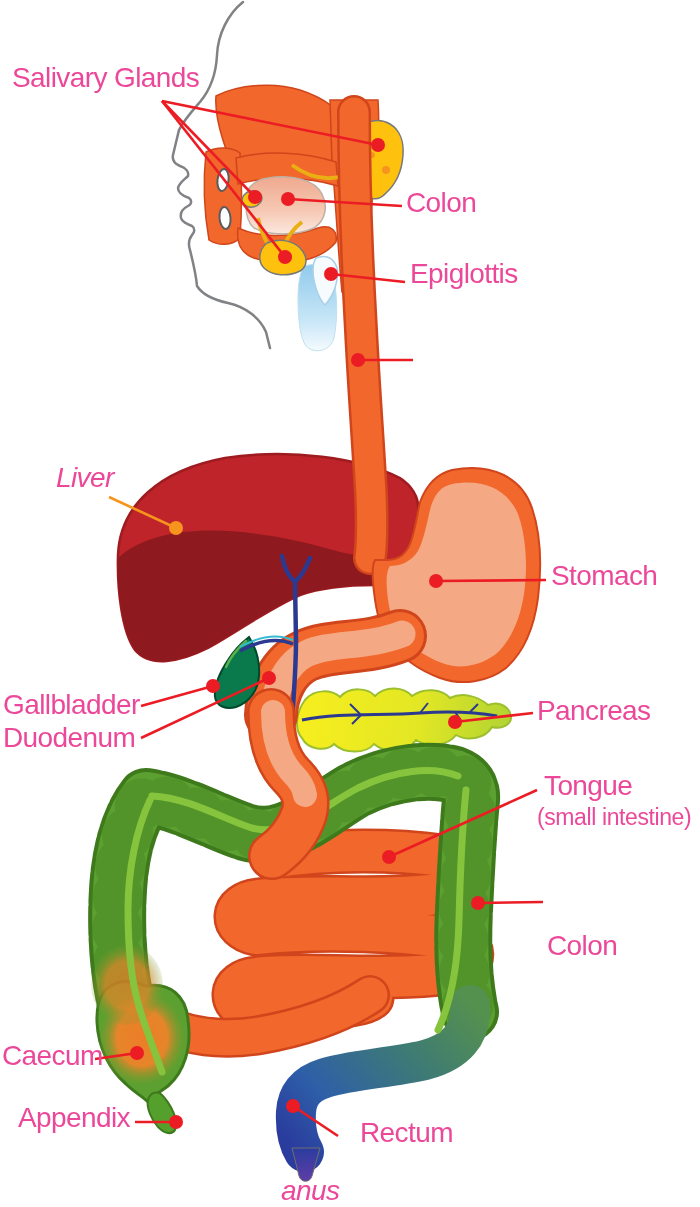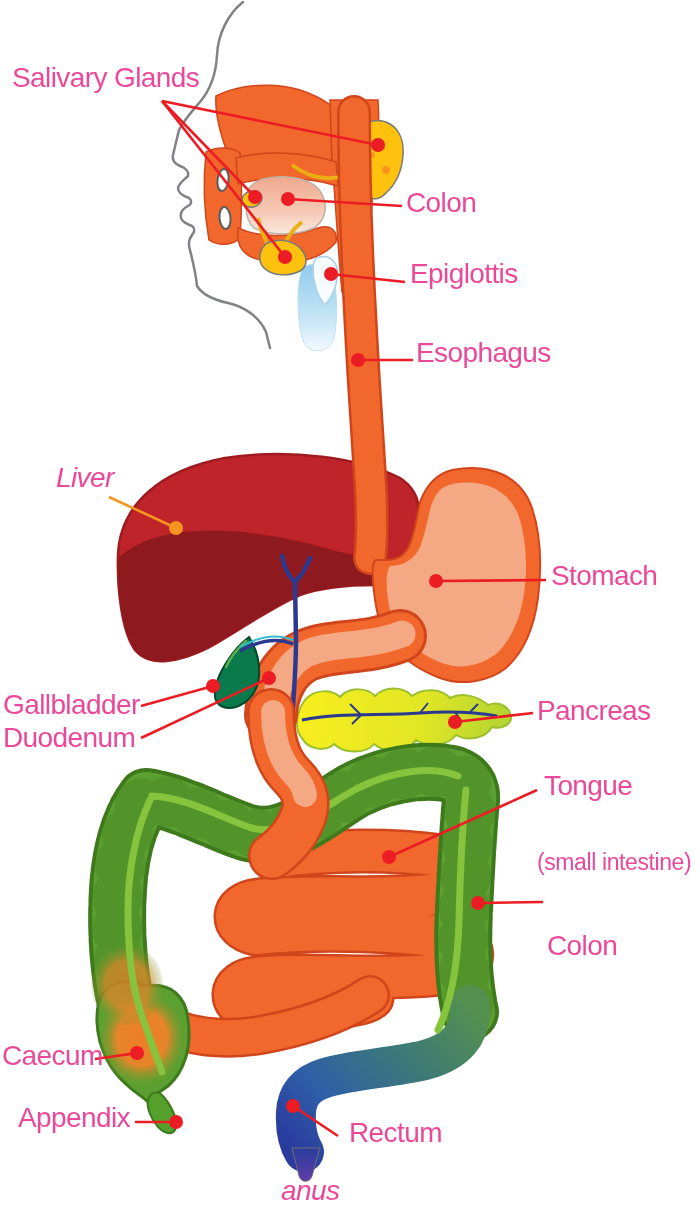--- a/index.html
+++ b/index.html
@@ -221,27 +221,26 @@
     <circle cx="137" cy="1053" r="7"></circle>
     <circle cx="176" cy="1122" r="7"></circle>
     <circle cx="293" cy="1106" r="7"></circle>
   </g>
   <circle cx="176" cy="528" r="7" fill="#f7941d"></circle>
 </svg>
 
 <div class="lbl" style="left:12px;top:64px;">Salivary Glands</div>
 <div class="lbl" style="left:406px;top:189px;">Colon</div>
 <div class="lbl" style="left:410px;top:260px;text-align:right;">Epiglottis</div>
-<div class="lbl" style="left:416px;top:339px;">Esophagus</div>
 <div class="lbl" style="left:56px;top:464px;font-style:italic;">Liver</div>
 <div class="lbl" style="left:551px;top:562px;text-align:center;">Stomach</div>
 <div class="lbl" style="left:3px;top:724px;">Duodenum</div>
 <div class="lbl" style="left:3px;top:691px;">Gallbladder</div>
 <div class="lbl" style="left:537px;top:697px;">Pancreas</div>
 <div class="lbl" style="left:544px;top:772px;">Tongue</div>
-<div class="lbl sub" style="left:537px;top:851px;text-align:center;">(small intestine)</div>
+<div class="lbl sub" style="left:537px;top:806px;text-align:center;">(small intestine)</div>
 <div class="lbl" style="left:547px;top:932px;">Colon</div>
 <div class="lbl" style="left:2px;top:1042px;">Caecum</div>
 <div class="lbl" style="left:18px;top:1104px;">Appendix</div>
-<div class="lbl" style="left:349px;top:1119px;">Rectum</div>
+<div class="lbl" style="left:360px;top:1119px;">Rectum</div>
 <div class="lbl" style="left:281px;top:1177px;font-style:italic;">anus</div>
 
 </div>
 
 </body></html>

